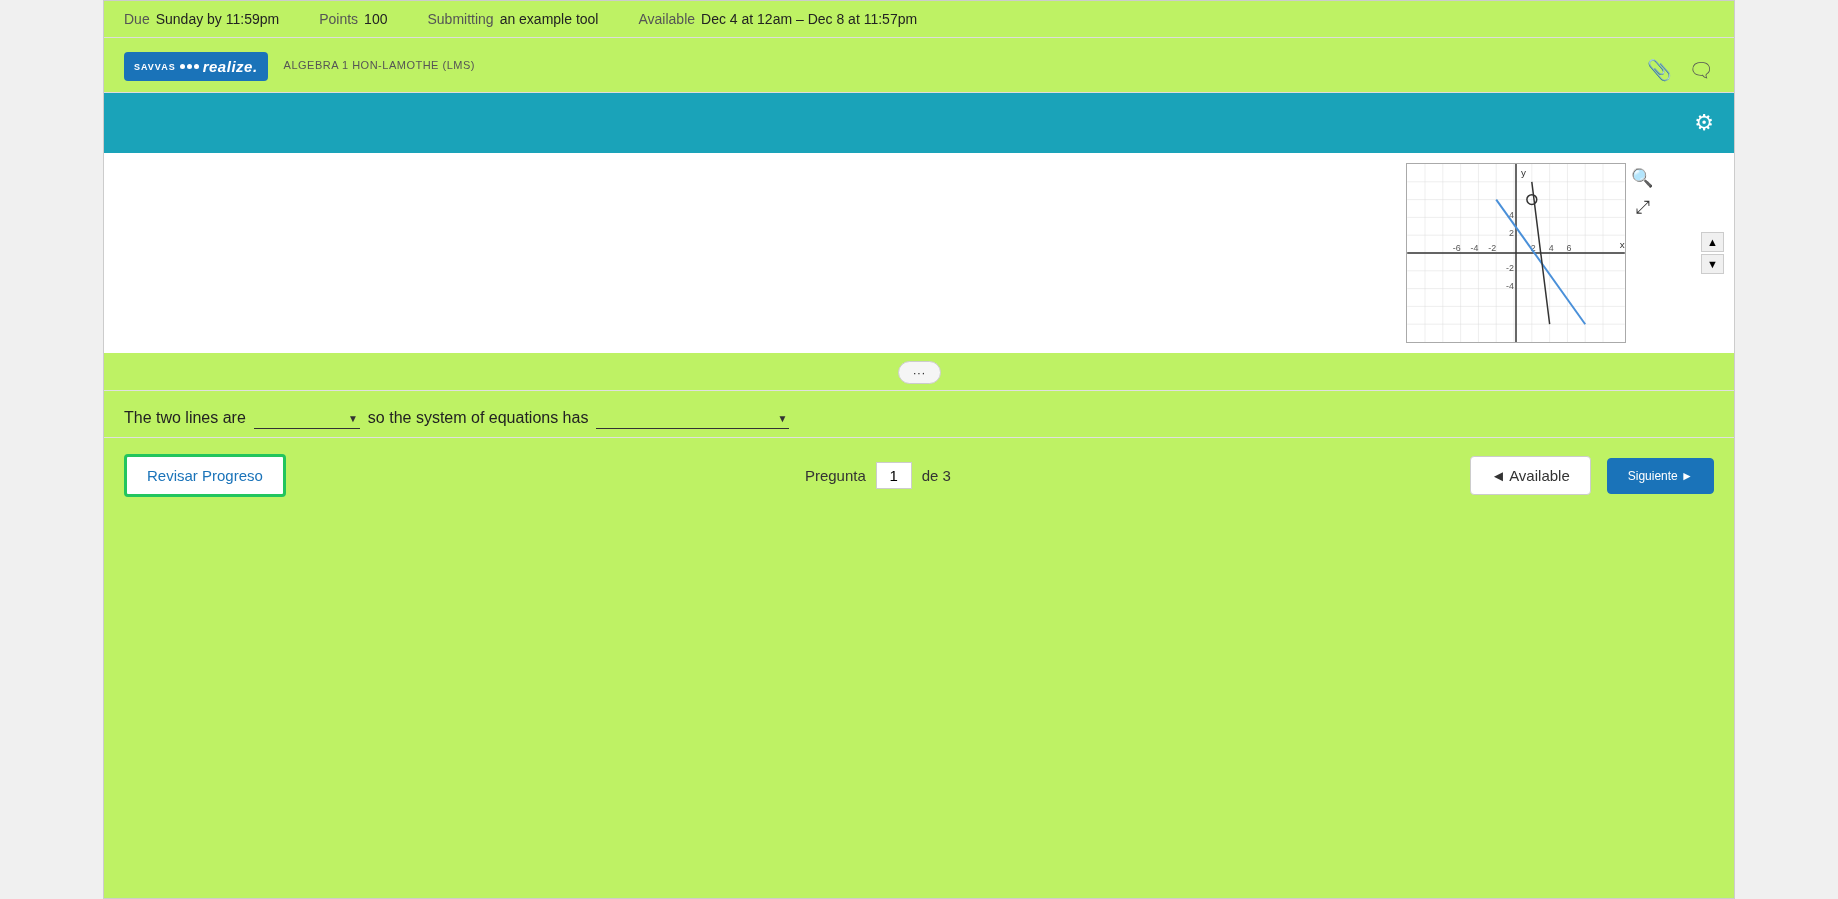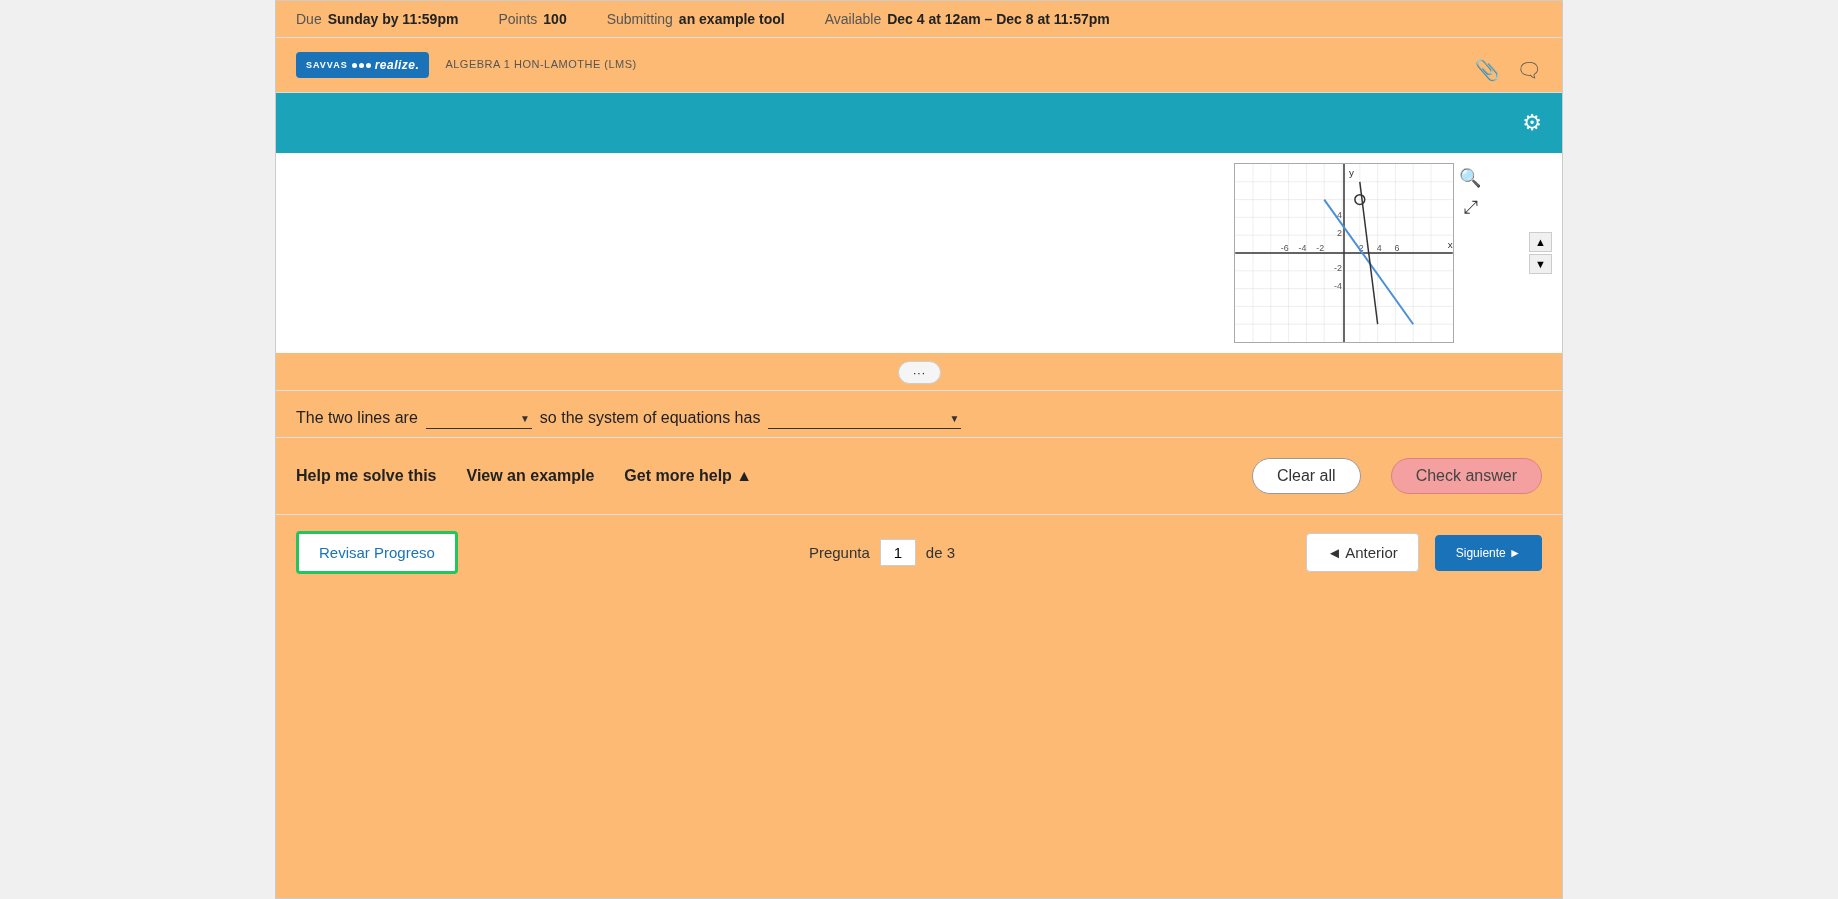--- a/index.html
+++ b/index.html
@@ -5,22 +5,22 @@
     * { box-sizing: border-box; margin: 0; padding: 0; }
     body {
       font-family: Arial, sans-serif;
       background: #f0f0f0;
       width: 1838px;
       min-height: 899px;
       overflow-x: hidden;
     }
 
     .outer-wrapper {
-      background: #fdba74;
-      width: 1288px;
+      background: #bef264;
+      width: 1632px;
       margin: 0 auto;
       border: 1px solid #ccc;
       min-height: 899px;
     }
 
     
     .meta-bar {
       display: flex;
       align-items: center;
       gap: 40px;
@@ -32,21 +32,21 @@
     .meta-item {
       display: flex;
       gap: 6px;
       align-items: center;
     }
     .meta-label {
       font-weight: normal;
       color: #555;
     }
     .meta-value {
-      font-weight: 700;
+      font-weight: 400;
       color: #222;
     }
 
     
     .header-row {
       display: flex;
       align-items: flex-start;
       justify-content: space-between;
       padding: 14px 20px 10px 20px;
       border-bottom: 1px solid #ddd;
@@ -75,21 +75,21 @@
       gap: 2px;
     }
     .logo-dot {
       width: 5px;
       height: 5px;
       background: white;
       border-radius: 50%;
     }
     .logo-text {
       font-style: italic;
-      font-size: 12px;
+      font-size: 15px;
       letter-spacing: 0.5px;
     }
     .header-titles {
       display: flex;
       flex-direction: row;
     }
     .assignment-course {
       font-size: 11px;
       color: #555;
       text-transform: uppercase;
@@ -466,34 +466,26 @@
       <div class="dropdown-wrapper">
         <select class="dropdown-select">
           <option value=""></option>
           <option value="no-solution">no solution</option>
           <option value="one-solution">one solution</option>
           <option value="infinitely-many">infinitely many solutions</option>
         </select>
       </div>
     </div>
 
-    <div class="action-bar">
-      <button class="action-link">Help me solve this</button>
-      <button class="action-link">View an example</button>
-      <button class="action-link">Get more help ▲</button>
-      <div class="spacer"></div>
-      <button class="clear-all-btn">Clear all</button>
-      <button class="check-answer-btn">Check answer</button>
-    </div>
 
     <div class="nav-footer">
       <button class="revisar-btn">Revisar Progreso</button>
       <div class="nav-center">
         <span>Pregunta</span>
         <input class="page-input" type="text" value="1" style="">
         <span>de 3</span>
       </div>
-      <button class="anterior-btn">◄ Anterior</button>
+      <button class="anterior-btn">◄ Available</button>
       <button class="siguiente-btn">Siguiente ►</button>
     </div>
 
   </div>
 </div>
 
 </body></html>

